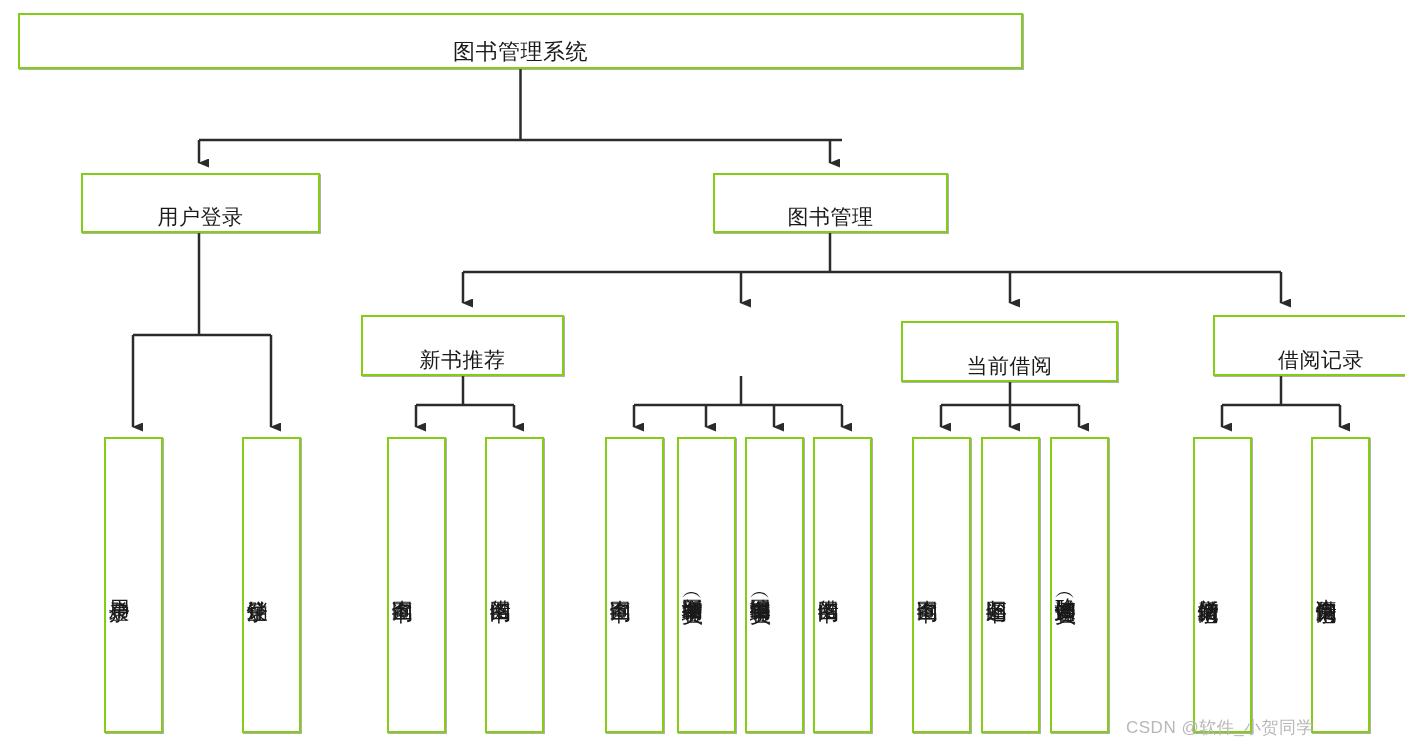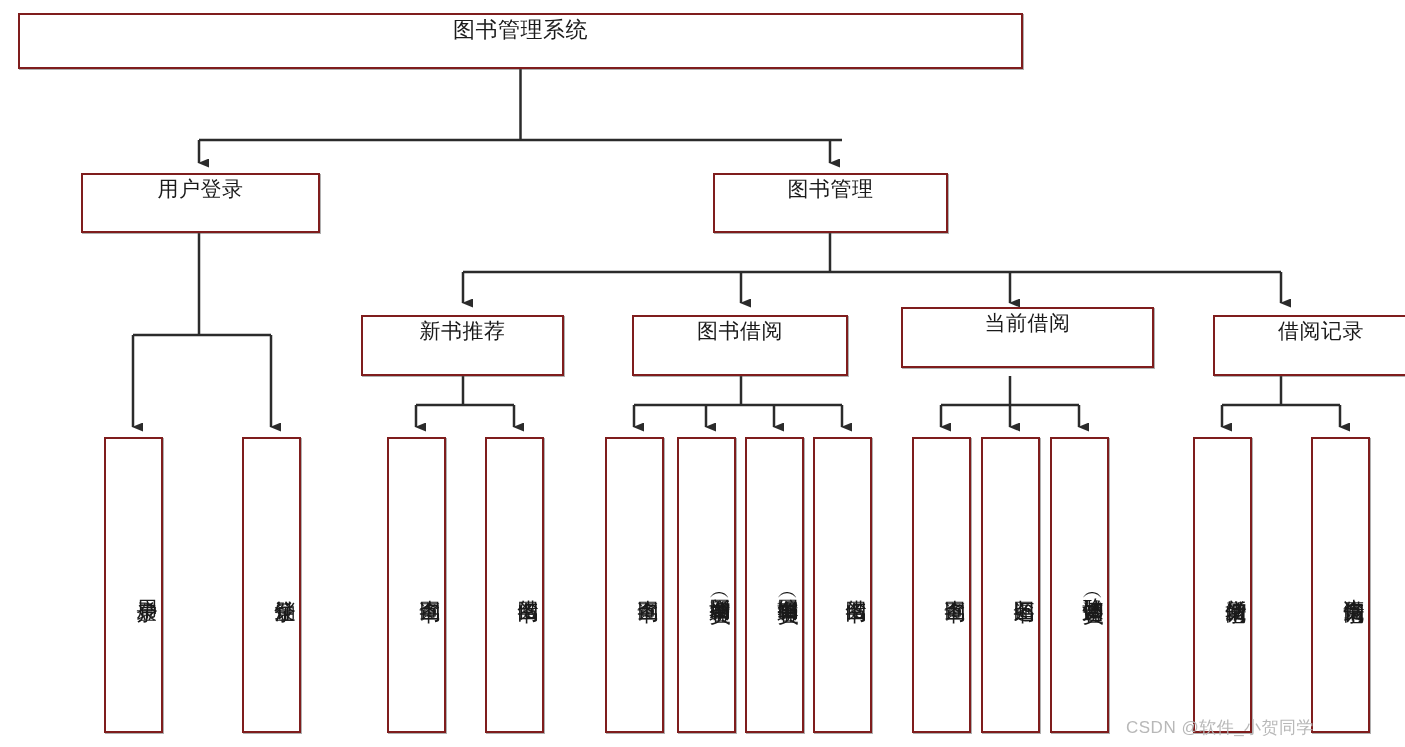--- a/index.html
+++ b/index.html
@@ -13,24 +13,24 @@
   #canvas {
     position: relative;
     width: 1405px;
     height: 747px;
     background: #ffffff;
     overflow: hidden;
   }
   .node {
     position: absolute;
     box-sizing: border-box;
-    border: 2px solid #7f1d1d;
+    border: 2px solid #84cc16;
     background: #ffffff;
     display: flex;
-    align-items: flex-start;
+    align-items: flex-end;
     justify-content: center;
     color: #1a1a1a;
     box-shadow: 1px 1px 0 rgba(80,80,80,0.45);
   }
   .node-h {
     font-size: 21px;
     letter-spacing: 0.5px;
     white-space: nowrap;
   }
   .node-root {
@@ -130,24 +130,21 @@
   <div class="node node-h" style="left:81px; top:173px; width:239px; height:60px;">
     <span>用户登录</span>
   </div>
   <div class="node node-h" style="left:361px; top:315px; width:203px; height:61px;">
     <span>新书推荐</span>
   </div>
 
   <div class="node node-h" style="left:713px; top:173px; width:235px; height:60px;">
     <span>图书管理</span>
   </div>
-  <div class="node node-h" style="left:632px; top:315px; width:216px; height:61px;">
-    <span>图书借阅</span>
-  </div>
-  <div class="node node-h" style="left:901px; top:307px; width:253px; height:61px;">
+  <div class="node node-h" style="left:901px; top:321px; width:217px; height:61px;">
     <span>当前借阅</span>
   </div>
   <div class="node node-h" style="left:1213px; top:315px; width:216px; height:61px;">
     <span>借阅记录</span>
   </div>
 
   <div class="node node-v" style="left:104px; top:437px; width:59px; height:296px;">
     <span class="vtxt">用户登录</span>
   </div>
   <div class="node node-v" style="left:242px; top:437px; width:59px; height:296px;">

